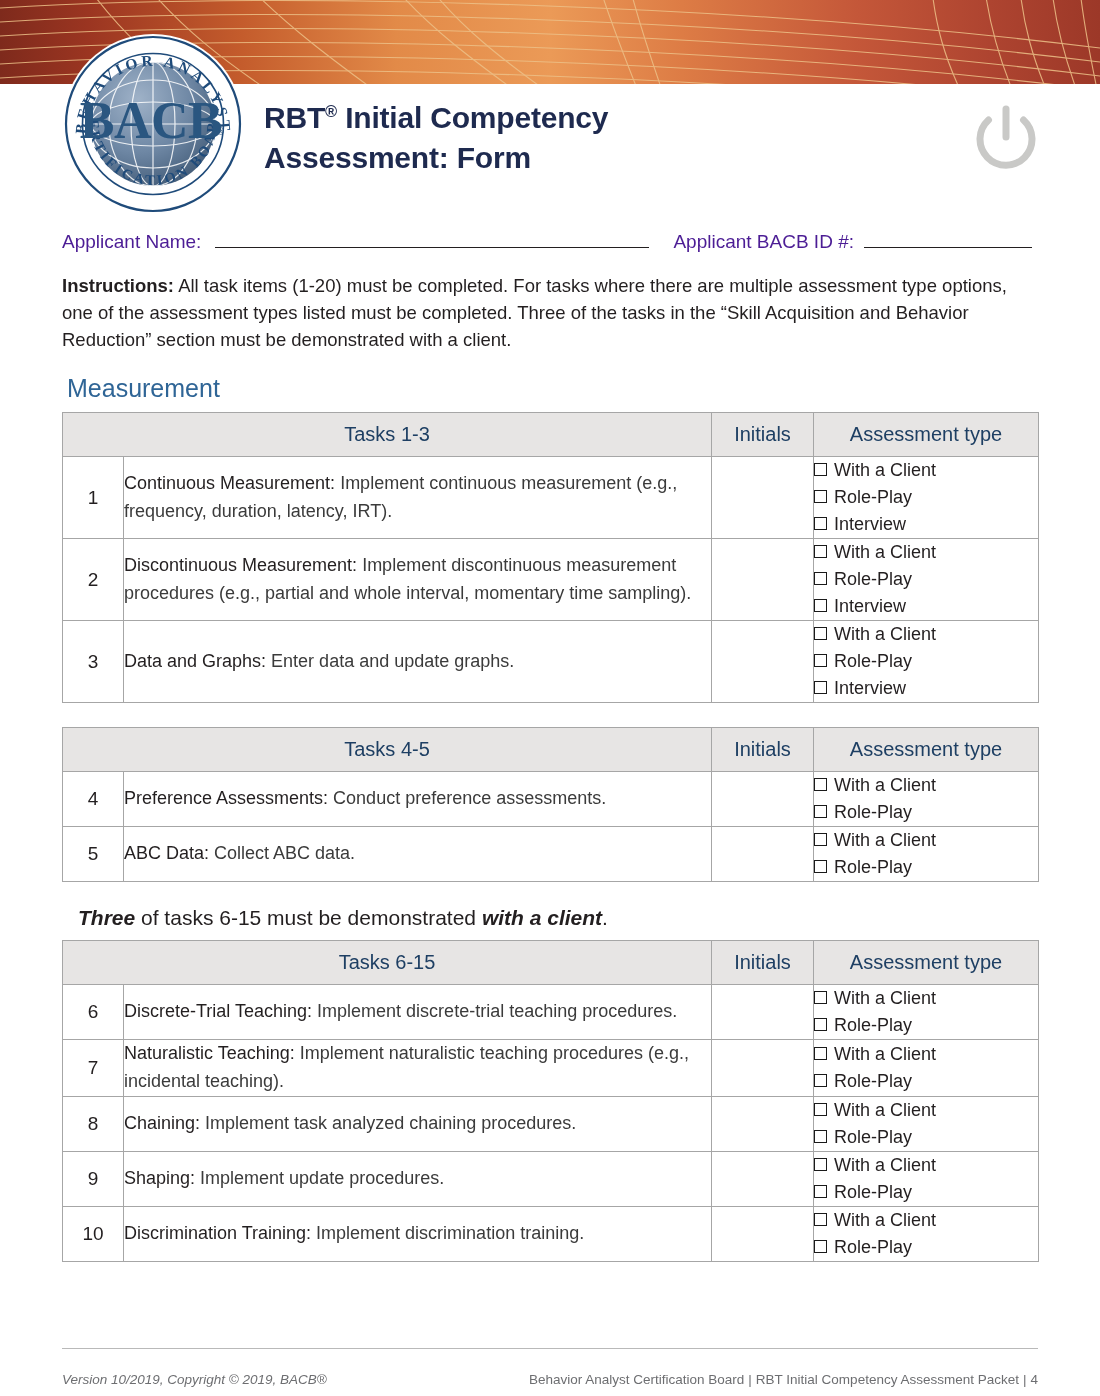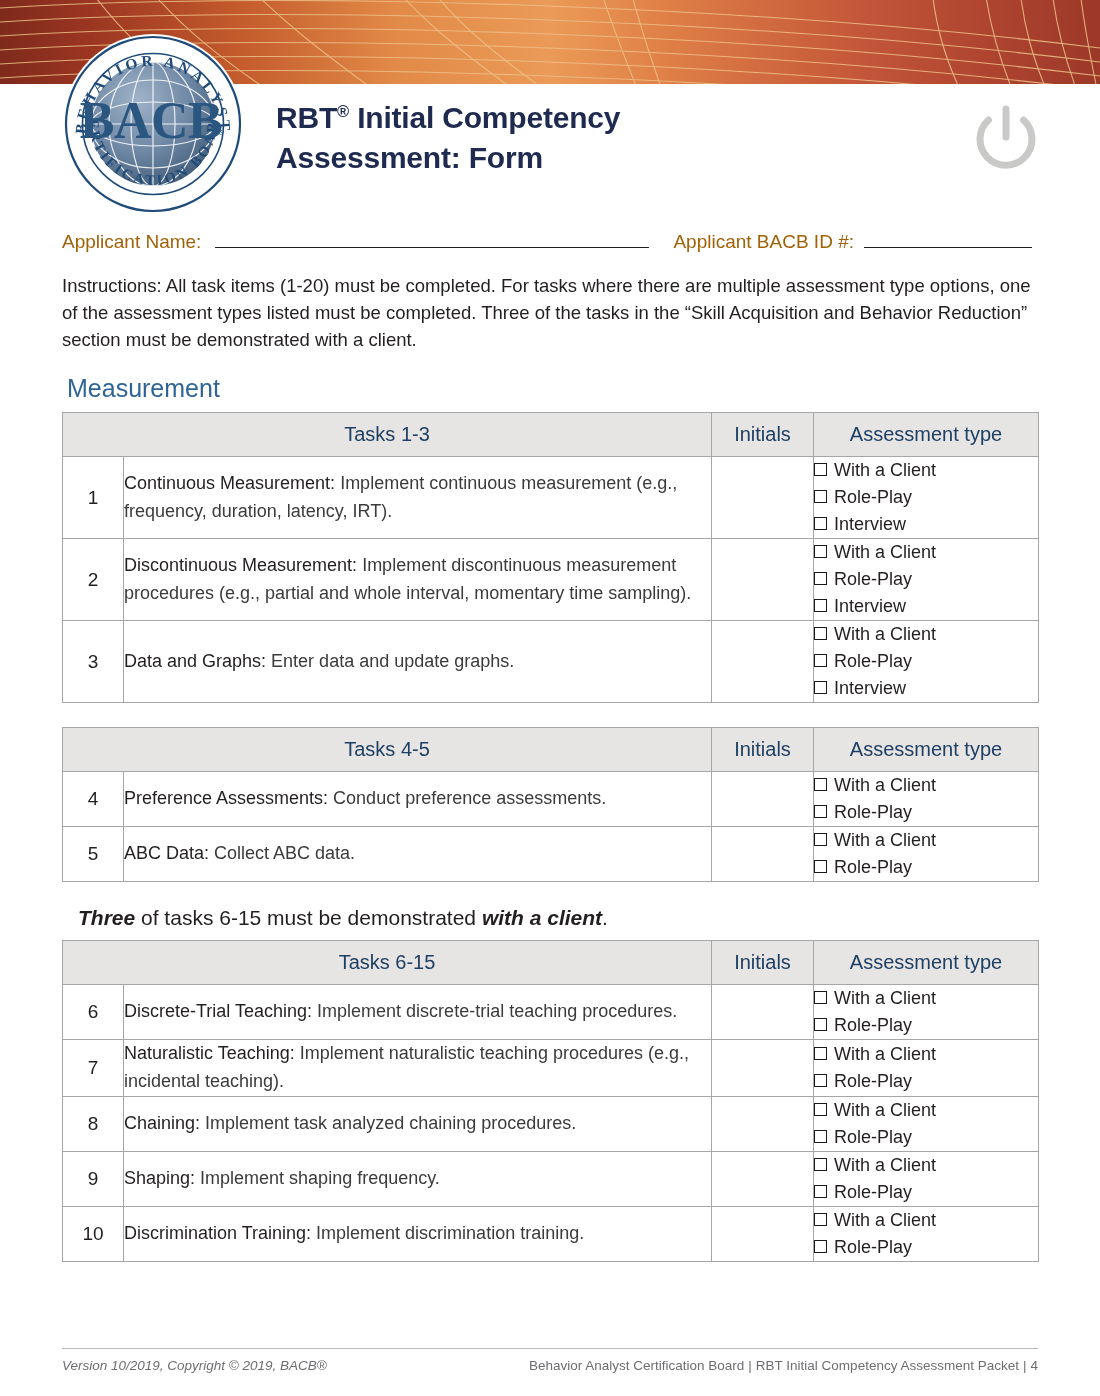--- a/index.html
+++ b/index.html
@@ -38,21 +38,21 @@
     position: absolute;
     left: 62px;
     top: 33px;
     width: 182px;
     height: 182px;
   }
   #logo svg { display:block; width:182px; height:182px; }
 
   #doc-title {
     position: absolute;
-    left: 276px;
+    left: 264px;
     top: 98px;
     width: 620px;
     font-size: 30px;
     font-weight: bold;
     line-height: 1.33;
     color: #1e2a4f;
     letter-spacing: -0.2px;
   }
   #doc-title sup {
     font-size: 0.55em;
@@ -72,21 +72,21 @@
   
   #content {
     position: absolute;
     left: 62px;
     top: 230px;
     width: 976px;
   }
 
   .applicant-row {
     font-size: 19px;
-    color: #a16207;
+    color: #4c1d95;
     display: flex;
     align-items: baseline;
     white-space: nowrap;
     margin-bottom: 14px;
   }
   .applicant-row .lbl { flex: 0 0 auto; }
   .rule-name {
     display: inline-block;
     border-bottom: 1.4px solid #231f20;
     width: 434px;
@@ -102,21 +102,21 @@
   }
   .spacer-gap { display:inline-block; width: 18px; }
 
   .instructions {
     font-size: 18.5px;
     line-height: 1.46;
     color: #231f20;
     margin-bottom: 22px;
     width: 978px;
   }
-  .instructions b { font-weight: normal; }
+  .instructions b { font-weight: bold; }
 
   h2.section {
     font-size: 25px;
     font-weight: normal;
     color: #2f6596;
     margin: 0 0 10px 5px;
     line-height: 1.1;
   }
   .section-gap-top { margin-top: 24px; }
 
@@ -182,21 +182,21 @@
     vertical-align: 0px;
   }
 
   
   #footer {
     position: absolute;
     left: 62px;
     top: 1348px;
     width: 976px;
     border-top: 1px solid #b9b9b9;
-    padding-top: 9px;
+    padding-top: 23px;
     display: flex;
     justify-content: space-between;
     align-items: baseline;
     font-size: 13.5px;
     color: #6d6e71;
   }
   #footer .left { font-style: italic; }
   #footer .right { white-space: nowrap; text-align: right; }
   #footer .sep { padding: 0 4px; }
 </style>
@@ -444,21 +444,21 @@
               <td class="num-cell">8</td>
               <td class="task-cell"><b>Chaining:</b><span> Implement task analyzed chaining procedures.</span></td>
               <td class="init-cell"></td>
               <td class="type-cell">
                 <label class="chk-row"><span class="chk"></span><span>With a Client</span></label>
                 <label class="chk-row"><span class="chk"></span><span>Role-Play</span></label>
               </td>
             </tr>
             <tr>
               <td class="num-cell">9</td>
-              <td class="task-cell"><b>Shaping:</b><span> Implement shaping frequency.</span></td>
+              <td class="task-cell"><b>Shaping:</b><span> Implement update procedures.</span></td>
               <td class="init-cell"></td>
               <td class="type-cell">
                 <label class="chk-row"><span class="chk"></span><span>With a Client</span></label>
                 <label class="chk-row"><span class="chk"></span><span>Role-Play</span></label>
               </td>
             </tr>
             <tr>
               <td class="num-cell">10</td>
               <td class="task-cell"><b>Discrimination Training:</b><span> Implement discrimination training.</span></td>
               <td class="init-cell"></td>

